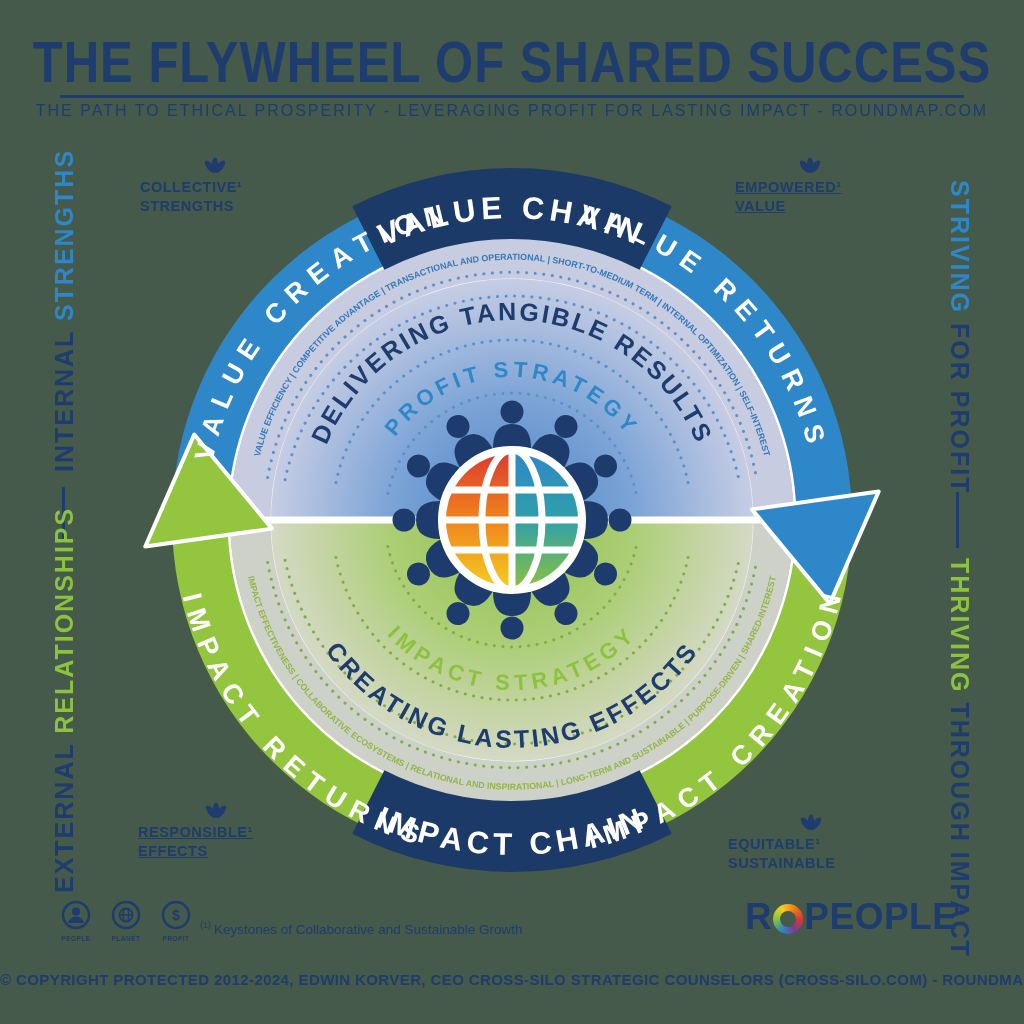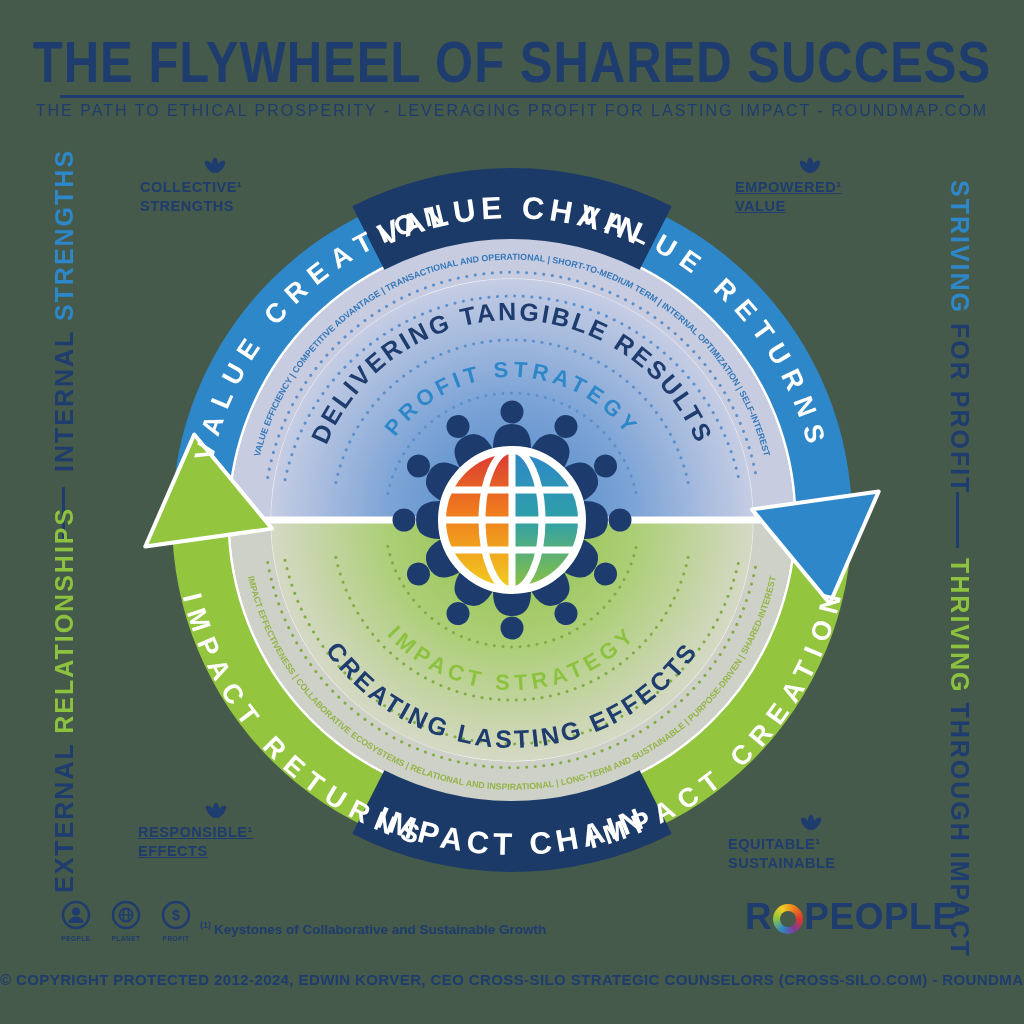--- a/index.html
+++ b/index.html
@@ -19,21 +19,21 @@
   .rotl{transform:rotate(-90deg);}
   .rotr{transform:rotate(90deg);}
   .vdiv{position:absolute;width:3px;height:56px;background:#1e3c6e;}
   .corner{position:absolute;color:#1e3c6e;font-weight:bold;font-size:14.5px;
       letter-spacing:.5px;line-height:1.3;}
   .corner svg{display:block;margin:0 auto 2px auto;}
   .wheel{position:absolute;top:0;left:0;}
   .impact-icons{top:900px;left:58px;display:flex;gap:14px;}
   .iconbox{width:36px;text-align:center;}
   .iconbox .lbl{font-size:6.5px;font-weight:bold;color:#1e3c6e;letter-spacing:.5px;margin-top:1px;}
-  .footnote{top:920px;left:200px;font-size:13.5px;font-weight:bold;color:#1e3c6e;}
+  .footnote{top:920px;left:200px;font-size:13.5px;font-weight:normal;color:#1e3c6e;}
   .footnote .ref{font-size:9px;vertical-align:super;margin-right:3px;}
   .logo{top:896px;right:58px;display:flex;align-items:center;color:#1e3c6e;font-weight:bold;
       font-size:37px;letter-spacing:.5px;}
   .logo-o{width:30px;height:30px;border-radius:50%;margin:4px 1px 0 1px;position:relative;
       background:conic-gradient(from 210deg,#2e87c8,#8cc23f,#f2cf22,#ef7d1d,#da3832,#7a3c94,#2e87c8);}
   .logo-o::after{content:"";position:absolute;left:7px;top:7px;width:16px;height:16px;
       border-radius:50%;background:#455a4a;}
   .logo sup{font-size:11px;margin-top:-12px;}
   .copyright{top:971px;left:0;width:1024px;text-align:center;font-size:15px;font-weight:bold;
       color:#1e3c6e;letter-spacing:.4px;white-space:nowrap;}

